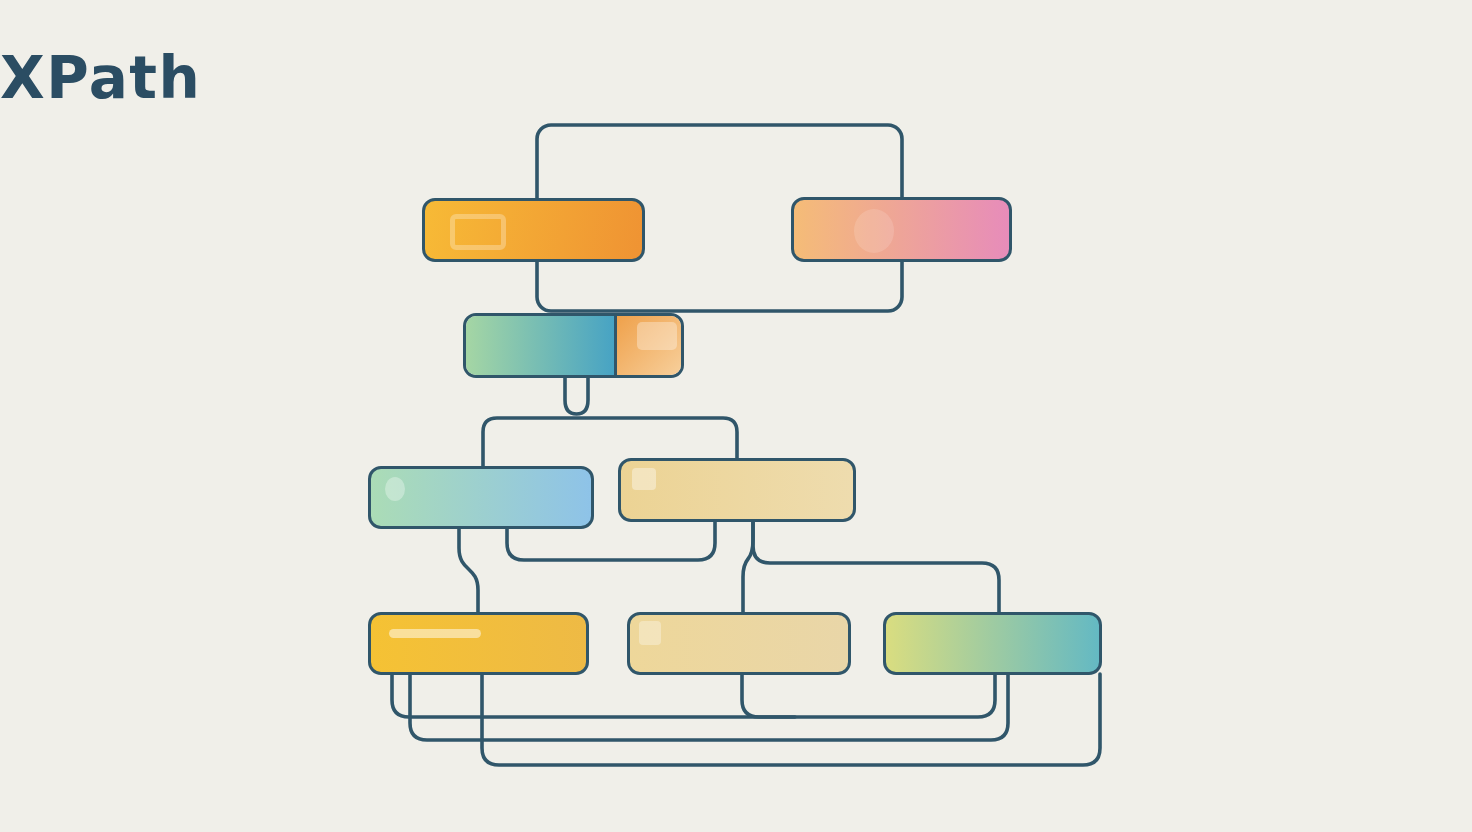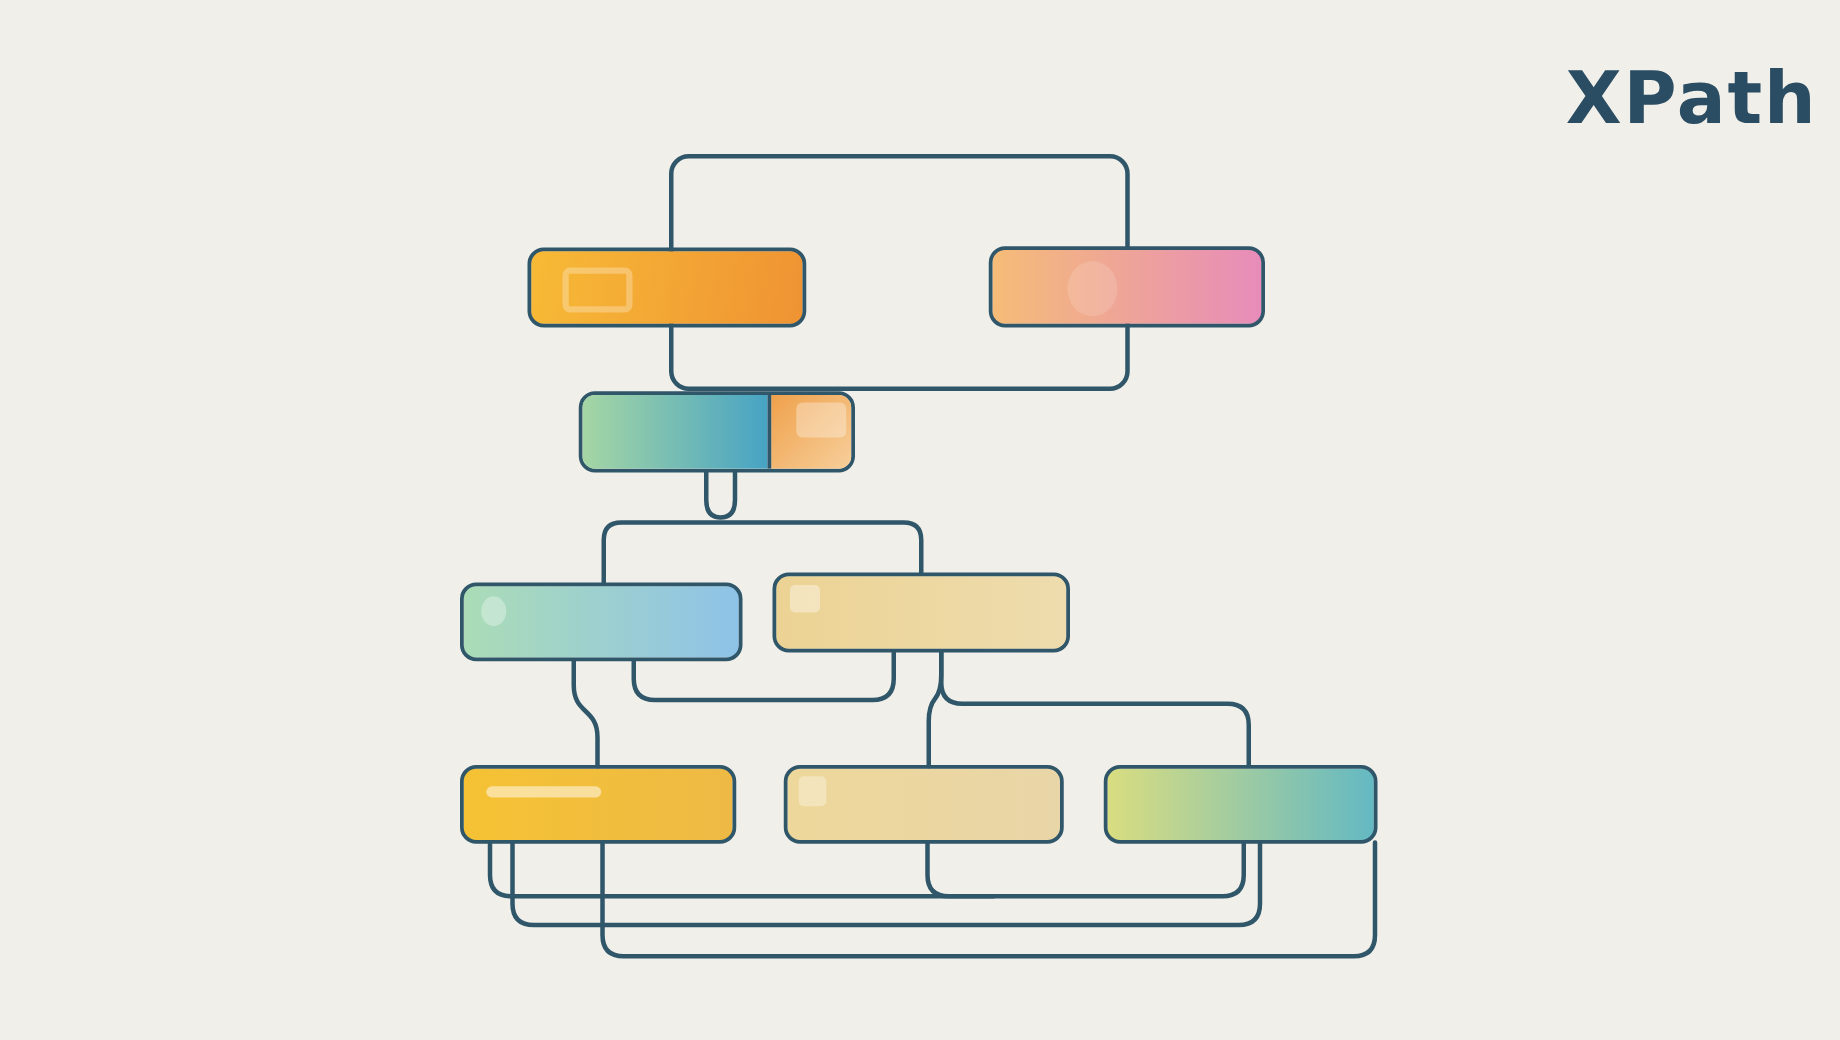--- a/index.html
+++ b/index.html
@@ -9,21 +9,21 @@
   }
   html,body{margin:0;padding:0;}
   body{
     width:1472px;height:832px;overflow:hidden;
     background:var(--bg);
     font-family:"DejaVu Sans","Liberation Sans",sans-serif;
   }
   .stage{position:relative;width:1472px;height:832px;}
   .title{
     position:absolute;top:44px;left:0;width:1454px;
-    text-align:right;
+    text-align:left;
     font-size:58px;font-weight:700;letter-spacing:1.5px;
     color:var(--title);
   }
   .connectors{position:absolute;left:0;top:0;z-index:1;}
   .connectors *{fill:none;stroke:var(--stroke);stroke-width:3.6px;stroke-linecap:round;}
   .node{
     position:absolute;z-index:2;
     border:3px solid var(--stroke);
     border-radius:13px;
     box-sizing:border-box;

